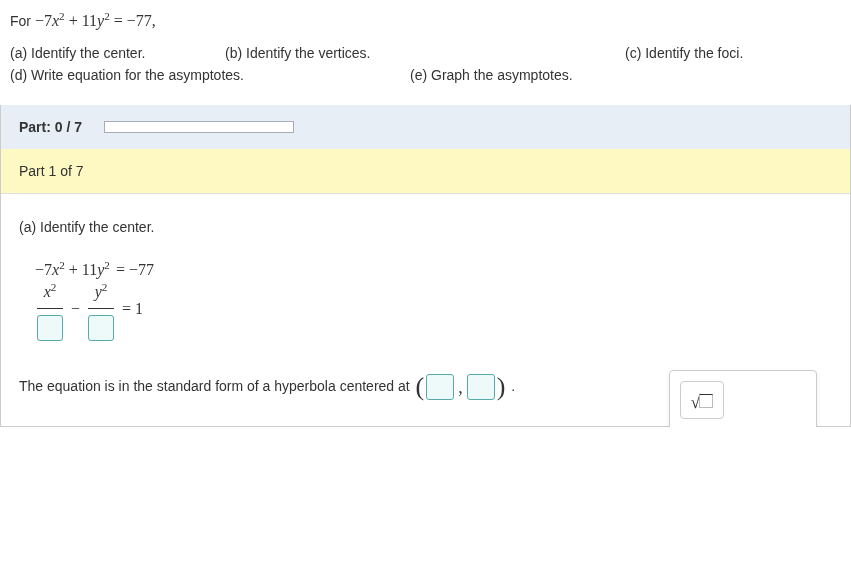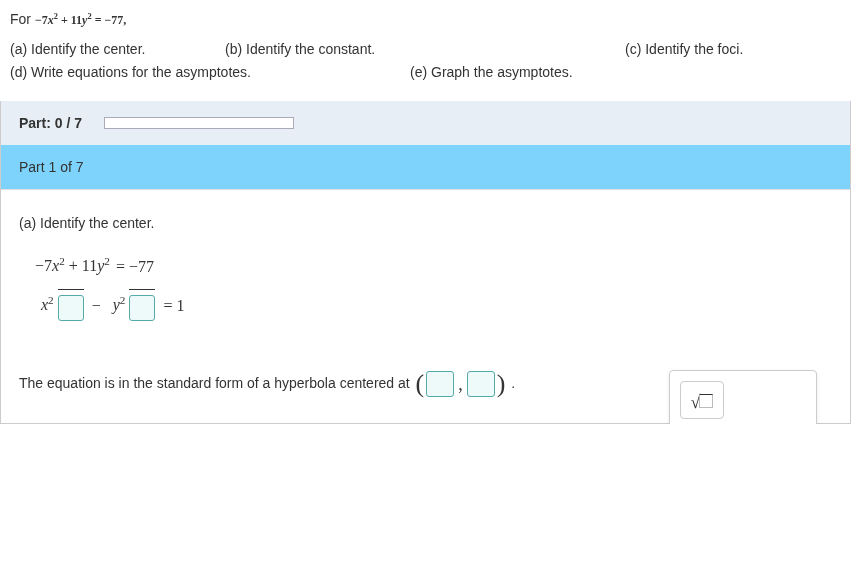--- a/index.html
+++ b/index.html
@@ -1,33 +1,33 @@
 <!DOCTYPE html>
 <html><head>
 <meta charset="utf-8">
 <style>
 * { box-sizing: border-box; margin: 0; padding: 0; }
 body { font-family: Verdana, Geneva, sans-serif; font-size: 14px; color: #333; background: #fff; width: 851px; }
 .container { border: 1px solid #ccc; border-top: none; }
 .problem-header { padding: 8px 10px 10px 10px; line-height: 1.6; }
-.equation-main { font-family: 'Times New Roman', serif; font-size: 12px; font-weight: bold; }
+.equation-main { font-family: 'Times New Roman', serif; font-size: 16px; }
 .tasks { display: flex; flex-wrap: wrap; margin-top: 8px; margin-bottom: 8px; }
 .task-left { width: 215px; }
 .task-right { width: 400px; }
 .instruction { margin-top: 4px; }
 .progress-bar-section { background: #e8eef5; padding: 14px 18px; display: flex; align-items: center; gap: 22px; }
 .progress-label { font-weight: bold; }
 .progress-track { width: 190px; height: 12px; background: #fff; border: 1px solid #aab; position: relative; }
 .progress-fill { height: 100%; background: #6ca0dc; width: 0%; }
-.part-header { background: #7dd3fc; padding: 14px 18px; border-bottom: 1px solid #e0e0e0; }
+.part-header { background: #fef9c3; padding: 14px 18px; border-bottom: 1px solid #e0e0e0; }
 .part-body { padding: 20px 18px 22px 18px; line-height: 1.9; }
 .math-block { margin: 4px 0 0 16px; font-family: 'Times New Roman', serif; font-size: 16px; }
 .eq-row { display: flex; align-items: center; height: 28px; }
 .frac-row { display: flex; align-items: center; height: 58px; margin-top: -4px;}
-.frac { display: inline-flex; align-items: center; margin: 0 2px; }
+.frac { display: inline-flex; flex-direction: column; align-items: center; margin: 0 2px; }
 .frac .num { padding: 0 4px 1px 4px; }
 .frac .den { border-top: 1px solid #333; padding: 2px 0 0 0; }
 .minus { padding: 0 6px; }
 .eqsign { padding: 0 6px; text-align: center; }
 sup { font-size: 0.7em; vertical-align: super; }
 .input-box { display: inline-block; width: 26px; height: 26px; border: 1px solid #5aa; background: #eef9f9; border-radius: 3px; vertical-align: middle; }
 .input-box.wide { width: 28px; height: 26px; }
 .answer-pair { display: inline-flex; align-items: center; font-family: 'Times New Roman', serif; font-size: 18px; vertical-align: middle; }
 .answer-pair .paren { font-size: 26px; line-height: 1; padding: 0 2px; }
 .answer-pair .comma { padding: 0 4px; }
@@ -47,23 +47,23 @@
 <body>
 
 <div class="wrap">
   <div class="problem-header">
     <div>
       <span>For </span>
       <span class="equation-main">−7<i>x</i><sup>2</sup> + 11<i>y</i><sup>2</sup> = −77,</span>
     </div>
     <div class="tasks">
       <div class="task-left">(a) Identify the center.</div>
-      <div class="task-right">(b) Identify the constant.</div>
+      <div class="task-right">(b) Identify the vertices.</div>
       <div class="task-left">(c) Identify the foci.</div>
-      <div class="task-right">(d) Write equations for the asymptotes.</div>
+      <div class="task-right">(d) Write equation for the asymptotes.</div>
       <div class="task-left">(e) Graph the asymptotes.</div>
     </div>
   </div>
 
   <div class="container">
     <div class="progress-bar-section">
       <span class="progress-label">Part: 0 / 7</span>
       <div class="progress-track">
         <div class="progress-fill"></div>
       </div>

